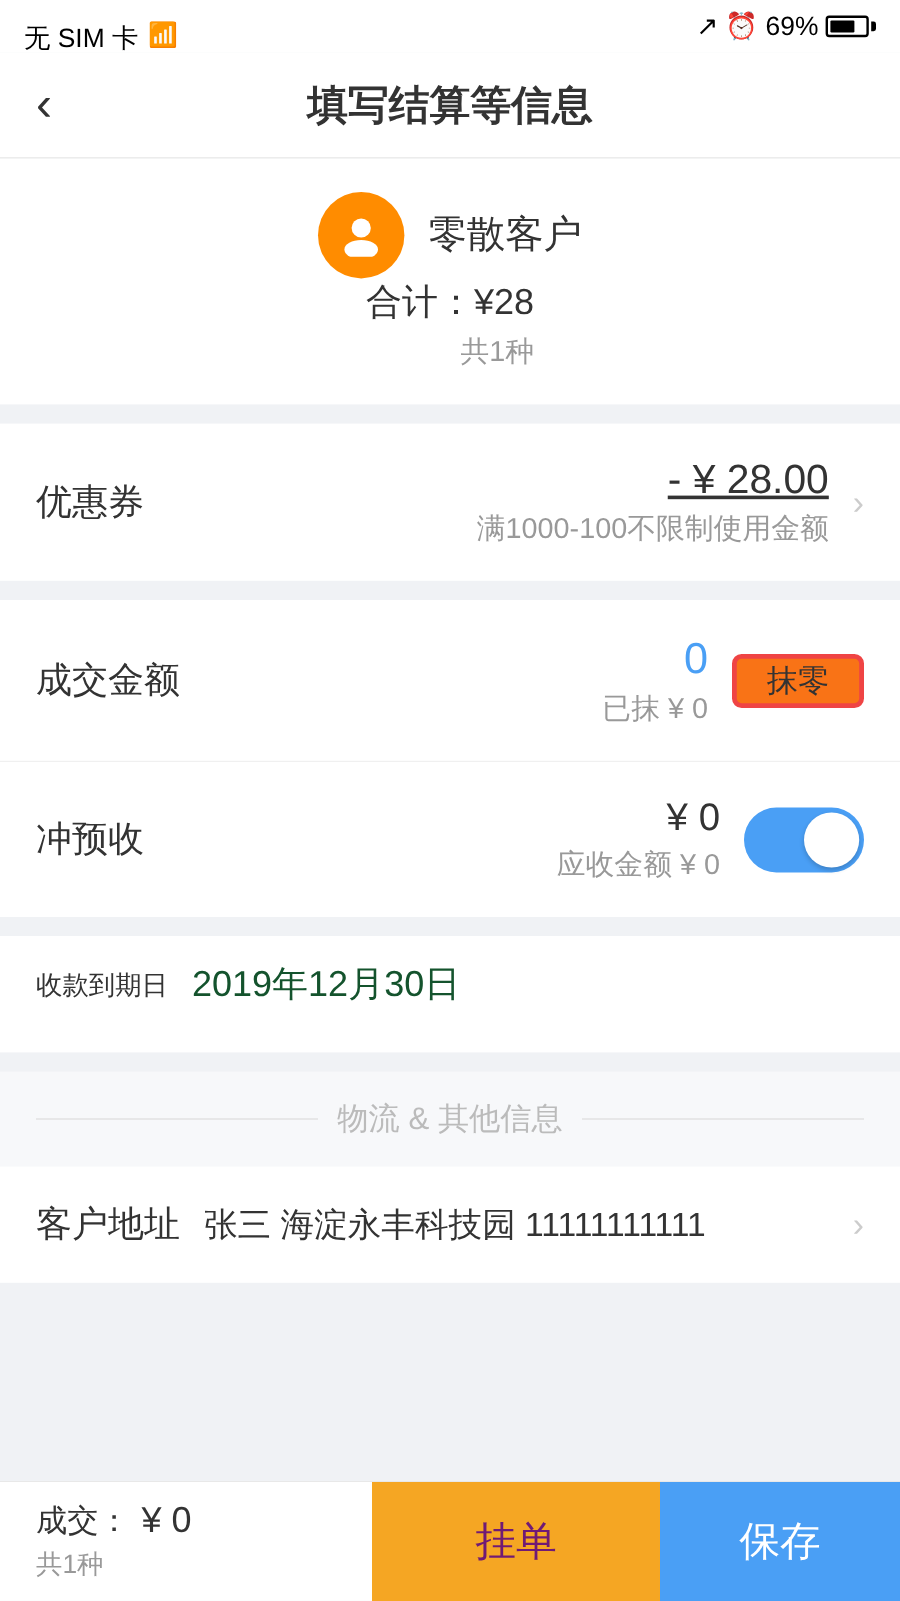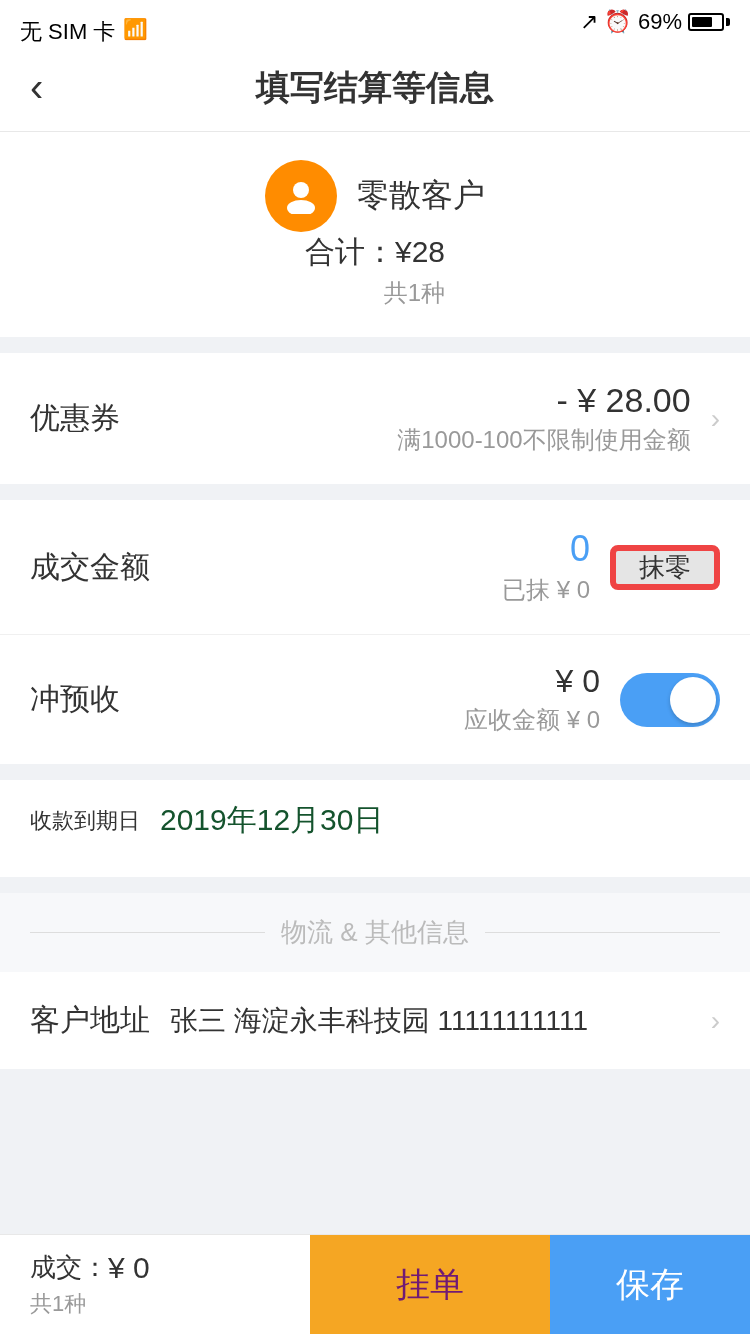--- a/index.html
+++ b/index.html
@@ -182,20 +182,21 @@
       align-items: center;
       gap: 10px;
     }
     .coupon-value-group {
       text-align: right;
     }
     .coupon-amount {
       font-size: 34px;
       color: #333;
       font-weight: 500;
+      text-decoration: underline;
     }
     .coupon-desc {
       font-size: 24px;
       color: #999;
       margin-top: 4px;
     }
 
     
     .amount-section {
       background: #fff;
@@ -229,23 +230,23 @@
       font-weight: 500;
     }
     .amount-sub {
       font-size: 24px;
       color: #999;
       margin-top: 4px;
     }
     .round-btn {
       width: 110px;
       height: 45px;
-      border: 6px solid #ef4444;
+      border: 4px solid #ef4444;
       border-radius: 8px;
-      background: #e5e5e5;
+      background: #f97316;
       display: flex;
       align-items: center;
       justify-content: center;
       font-size: 26px;
       color: #333;
       cursor: pointer;
     }
 
     
     .prereceive-row {
@@ -365,21 +366,21 @@
     .bottom-summary {
       flex: 1;
       padding: 0 30px;
       display: flex;
       flex-direction: column;
       justify-content: center;
     }
     .bottom-summary-top {
       display: flex;
       align-items: center;
-      gap: 0;
+      gap: 10px;
     }
     .bottom-summary-label {
       font-size: 26px;
       color: #333;
     }
     .bottom-summary-value {
       font-size: 30px;
       color: #333;
       font-weight: 500;
     }

